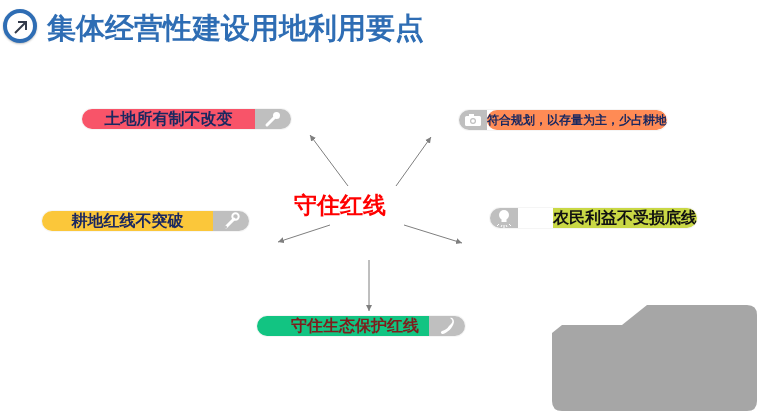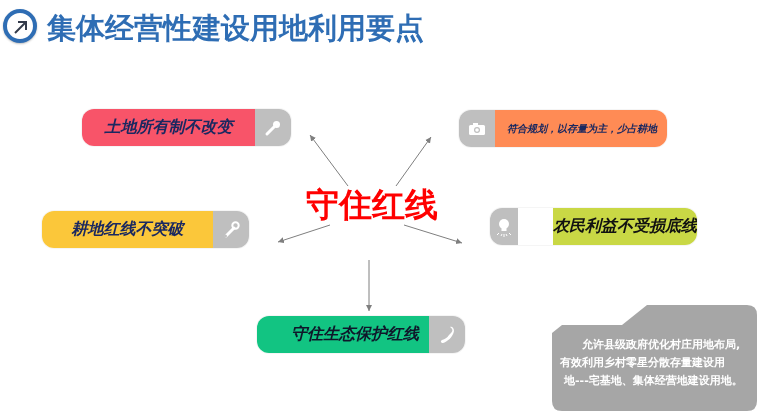--- a/index.html
+++ b/index.html
@@ -11,32 +11,32 @@
     position: absolute; left: 3px; top: 9px; width: 34px; height: 34px;
     border-radius: 50%; border: 4px solid #2e6db4; box-sizing: border-box;
     background: #ffffff; box-shadow: 0 1px 2px rgba(0,0,0,0.25);
   }
   .title-icon svg { position: absolute; left: 5px; top: 5px; }
   .title {
     position: absolute; left: 47px; top: 8px; font-size: 29px; font-weight: bold;
     color: #2e6db4; letter-spacing: 0px; line-height: 40px; white-space: nowrap;
   }
   .pill {
-    position: absolute; height: 37px; border-radius: 12px; overflow: hidden;
-    display: flex; align-items: stretch; box-shadow: 0 0 0 1px rgba(0,0,0,0.04); font-style: italic;
+    position: absolute; height: 20px; border-radius: 12px; overflow: hidden;
+    display: flex; align-items: stretch; box-shadow: 0 0 0 1px rgba(0,0,0,0.04);
   }
   .pill .label {
     flex: 1; display: flex; align-items: center; justify-content: center;
     font-weight: bold; color: #1a2860; font-size: 16px; white-space: nowrap;
   }
   .pill .iconbox {
     width: 36px; background: #bfbfbf; display: flex; align-items: center; justify-content: center;
   }
   .center {
-    position: absolute; left: 306px; top: 185px; font-size: 33px; font-weight: bold;
+    position: absolute; left: 294px; top: 185px; font-size: 23px; font-weight: bold;
     color: #ff0000; white-space: nowrap; line-height: 40px;
   }
   .note {
     position: absolute; left: 552px; top: 303px; width: 207px; height: 108px;
   }
   .note svg { position: absolute; left: 0; top: 0; }
   .note .text {
     position: absolute; left: 8px; top: 33px; width: 195px;
     color: #ffffff; font-size: 11px; font-weight: bold; line-height: 18px;
   }
@@ -81,21 +81,21 @@
 
 <div class="pill" style="left:459px; top:110px; width:208px;">
   <div class="iconbox">
     <svg width="20" height="16" viewBox="0 0 20 16">
       <rect x="2" y="4" width="16" height="10" rx="1.5" fill="#ffffff"></rect>
       <rect x="6" y="2" width="5" height="3" fill="#ffffff"></rect>
       <circle cx="10" cy="9" r="3" fill="#bfbfbf"></circle>
       <circle cx="10" cy="9" r="1.8" fill="#ffffff"></circle>
     </svg>
   </div>
-  <div class="label" style="background:#ff8b55; font-size:10px; justify-content:flex-start; padding-left:12px;">符合规划，以存量为主，少占耕地</div>
+  <div class="label" style="background:#ff8b55; font-size:12px; justify-content:flex-start; border-radius:16px;">符合规划，以存量为主，少占耕地</div>
 </div>
 
 <div class="pill" style="left:42px; top:211px; width:207px;">
   <div class="label" style="background:#fbc73a;">耕地红线不突破</div>
   <div class="iconbox">
     <svg width="20" height="20" viewBox="0 0 20 20">
       <line x1="5" y1="16" x2="13" y2="8" stroke="#ffffff" stroke-width="3" stroke-linecap="round"></line>
       <circle cx="14.5" cy="5.5" r="3.2" fill="none" stroke="#ffffff" stroke-width="2"></circle>
       <circle cx="4.5" cy="16" r="1.5" fill="#bfbfbf"></circle>
     </svg>
@@ -111,30 +111,25 @@
       <line x1="7" y1="20" x2="8" y2="18" stroke="#ffffff" stroke-width="1"></line>
       <line x1="10" y1="21" x2="10" y2="18" stroke="#ffffff" stroke-width="1"></line>
       <line x1="13" y1="20" x2="12" y2="18" stroke="#ffffff" stroke-width="1"></line>
       <line x1="17" y1="19" x2="15" y2="17" stroke="#ffffff" stroke-width="1"></line>
     </svg>
   </div>
   <div class="label" style="background:#c9d845; color:#111111;margin-left:35px;">农民利益不受损底线</div>
 </div>
 
 <div class="pill" style="left:257px; top:316px; width:208px;">
-  <div class="label" style="background:#12c482; color:#0f172a;padding-left:24px;">守住生态保护红线</div>
+  <div class="label" style="background:#12c482; color:#7f1d1d;padding-left:24px;">守住生态保护红线</div>
   <div class="iconbox">
     <svg width="20" height="20" viewBox="0 0 20 20">
       <path d="M13 2 C16 4,16 6,14 8 L12 10 C10 13,8 14,5 15 C3 16,4 18,6 18 C10 17,16 12,17 6 C17 3,15 1,13 2 Z" fill="#ffffff"></path>
     </svg>
   </div>
 </div>
 
 <div class="note">
   <svg width="207" height="108" viewBox="0 0 207 108">
     <path d="M0,30 L10,22 L70,22 L95,2 L195,2 Q205,2 205,12 L205,98 Q205,108 195,108 L10,108 Q0,108 0,98 Z" fill="#a6a6a6"></path>
   </svg>
-  <div class="text">
-    <span style="padding-left:22px;">允许县级政府优化村庄用地布局,</span>
-    <span>有效利用乡村零星分散存量建设用</span>
-    <span style="padding-left:4px;">地---宅基地、集体经营地建设用地。</span>
-  </div>
 </div>
 
 </body></html>

